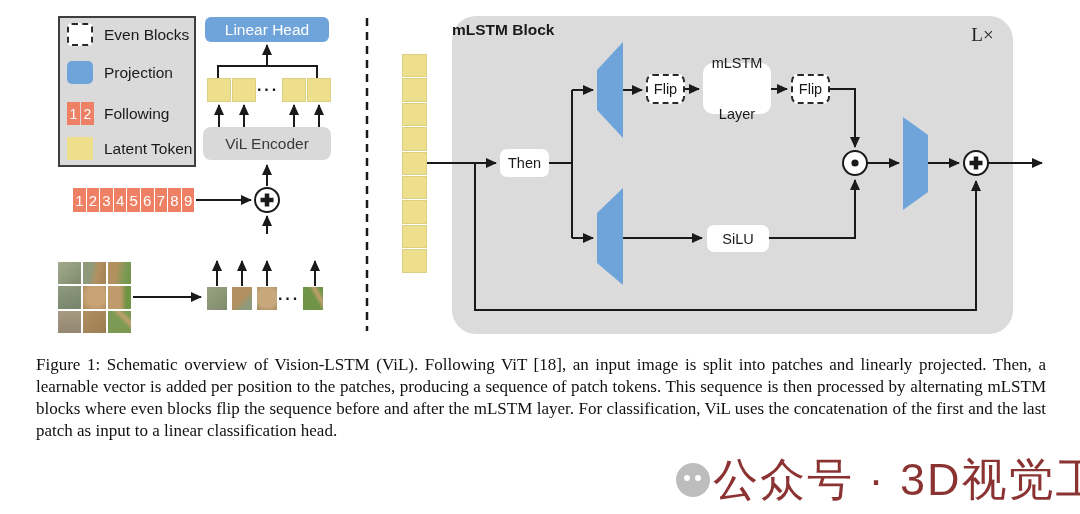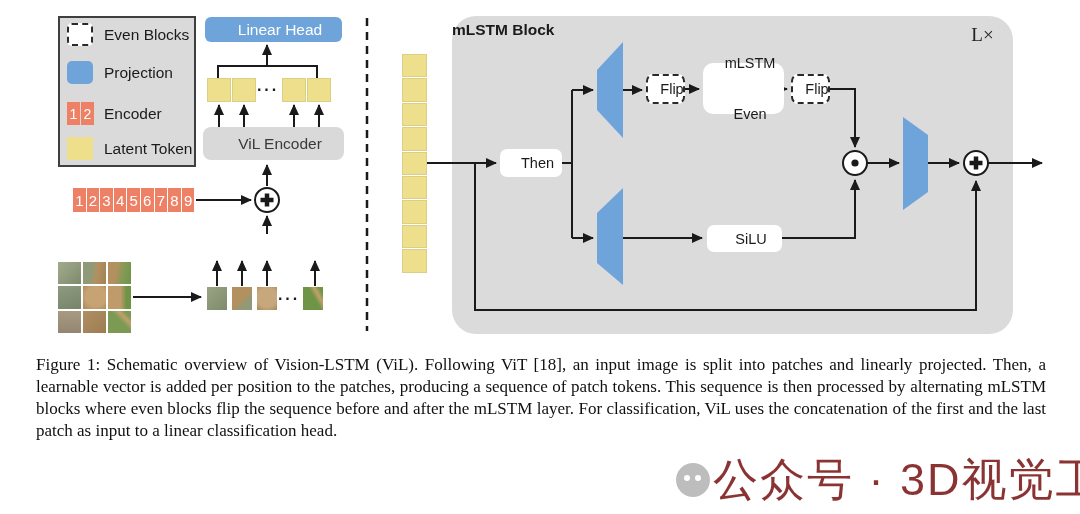--- a/index.html
+++ b/index.html
@@ -21,21 +21,21 @@
     font-size:15.5px; z-index:3;
   }
   .lx-label {
     left:955px; top:24px; width:55px; text-align:center; z-index:3;
     font-family:"Liberation Serif", serif; font-size:19px; color:#222;
   }
 
   
   .node {
     z-index:3; display:flex; align-items:center; justify-content:center;
-    font-size:14.5px; text-align:left;padding-left:13px;
+    font-size:14.5px; text-align:left;
   }
   .white-box { background:#ffffff; border-radius:7px;gap:32px; }
   .dashed-box { background:#ffffff; border:2px dashed #2a2a2a; border-radius:7px; }
   .blue-box {
     background:var(--projection-blue,#6FA4DB); border-radius:6px; color:#ffffff;
     font-size:15.5px;
   }
   .gray-box { background:#D9D9D9; border-radius:8px; color:#3a3a3a; font-size:15.5px; }
 
   
@@ -183,21 +183,21 @@
     </div>
     <div class="legend-row" style="top:5px">
       <span class="sw sw-dashed"></span>
       <span class="legend-label">Even Blocks</span>
     </div>
     <div class="legend-row" style="top:84px">
       <span class="sw-pos">
         <span>1</span>
         <span>2</span>
       </span>
-      <span class="legend-label" style="margin-left:10px">Encoder</span>
+      <span class="legend-label" style="margin-left:10px">Following</span>
     </div>
     <div class="legend-row" style="top:119px">
       <span class="sw sw-yellow"></span>
       <span class="legend-label">Latent Token</span>
     </div>
   </div>
 
   <div class="abs node blue-box" style="left:205px; top:17px; width:124px; height:25px;">Linear Head</div>
 
   <div class="abs ytok" style="left:207px; top:78px; width:24px; height:24px;"></div>
@@ -253,21 +253,21 @@
     <span></span>
     <span></span>
   </div>
 
   <div class="abs node white-box" style="left:500px; top:149px; width:49px; height:28px;">Then</div>
 
   <div class="abs node dashed-box" style="left:646px; top:74px; width:39px; height:30px; box-sizing:border-box;">Flip</div>
 
   <div class="abs node white-box" style="left:703px; top:63px; width:68px; height:51px; border-radius:10px; flex-direction:column; line-height:1.3;">
     <span>mLSTM</span>
-    <span>Even</span>
+    <span>Layer</span>
   </div>
 
   <div class="abs node dashed-box" style="left:791px; top:74px; width:39px; height:30px; box-sizing:border-box;">Flip</div>
 
   <div class="abs node white-box" style="left:707px; top:225px; width:62px; height:27px;">SiLU</div>
 </div>
 
 <div class="caption">Figure 1: Schematic overview of Vision-LSTM (ViL). Following ViT [18], an input image is split into patches and linearly projected. Then, a learnable vector is added per position to the patches, producing a sequence of patch tokens. This sequence is then processed by alternating mLSTM blocks where even blocks flip the sequence before and after the mLSTM layer. For classification, ViL uses the concatenation of the first and the last patch as input to a linear classification head.</div>
 
 <div class="watermark">

